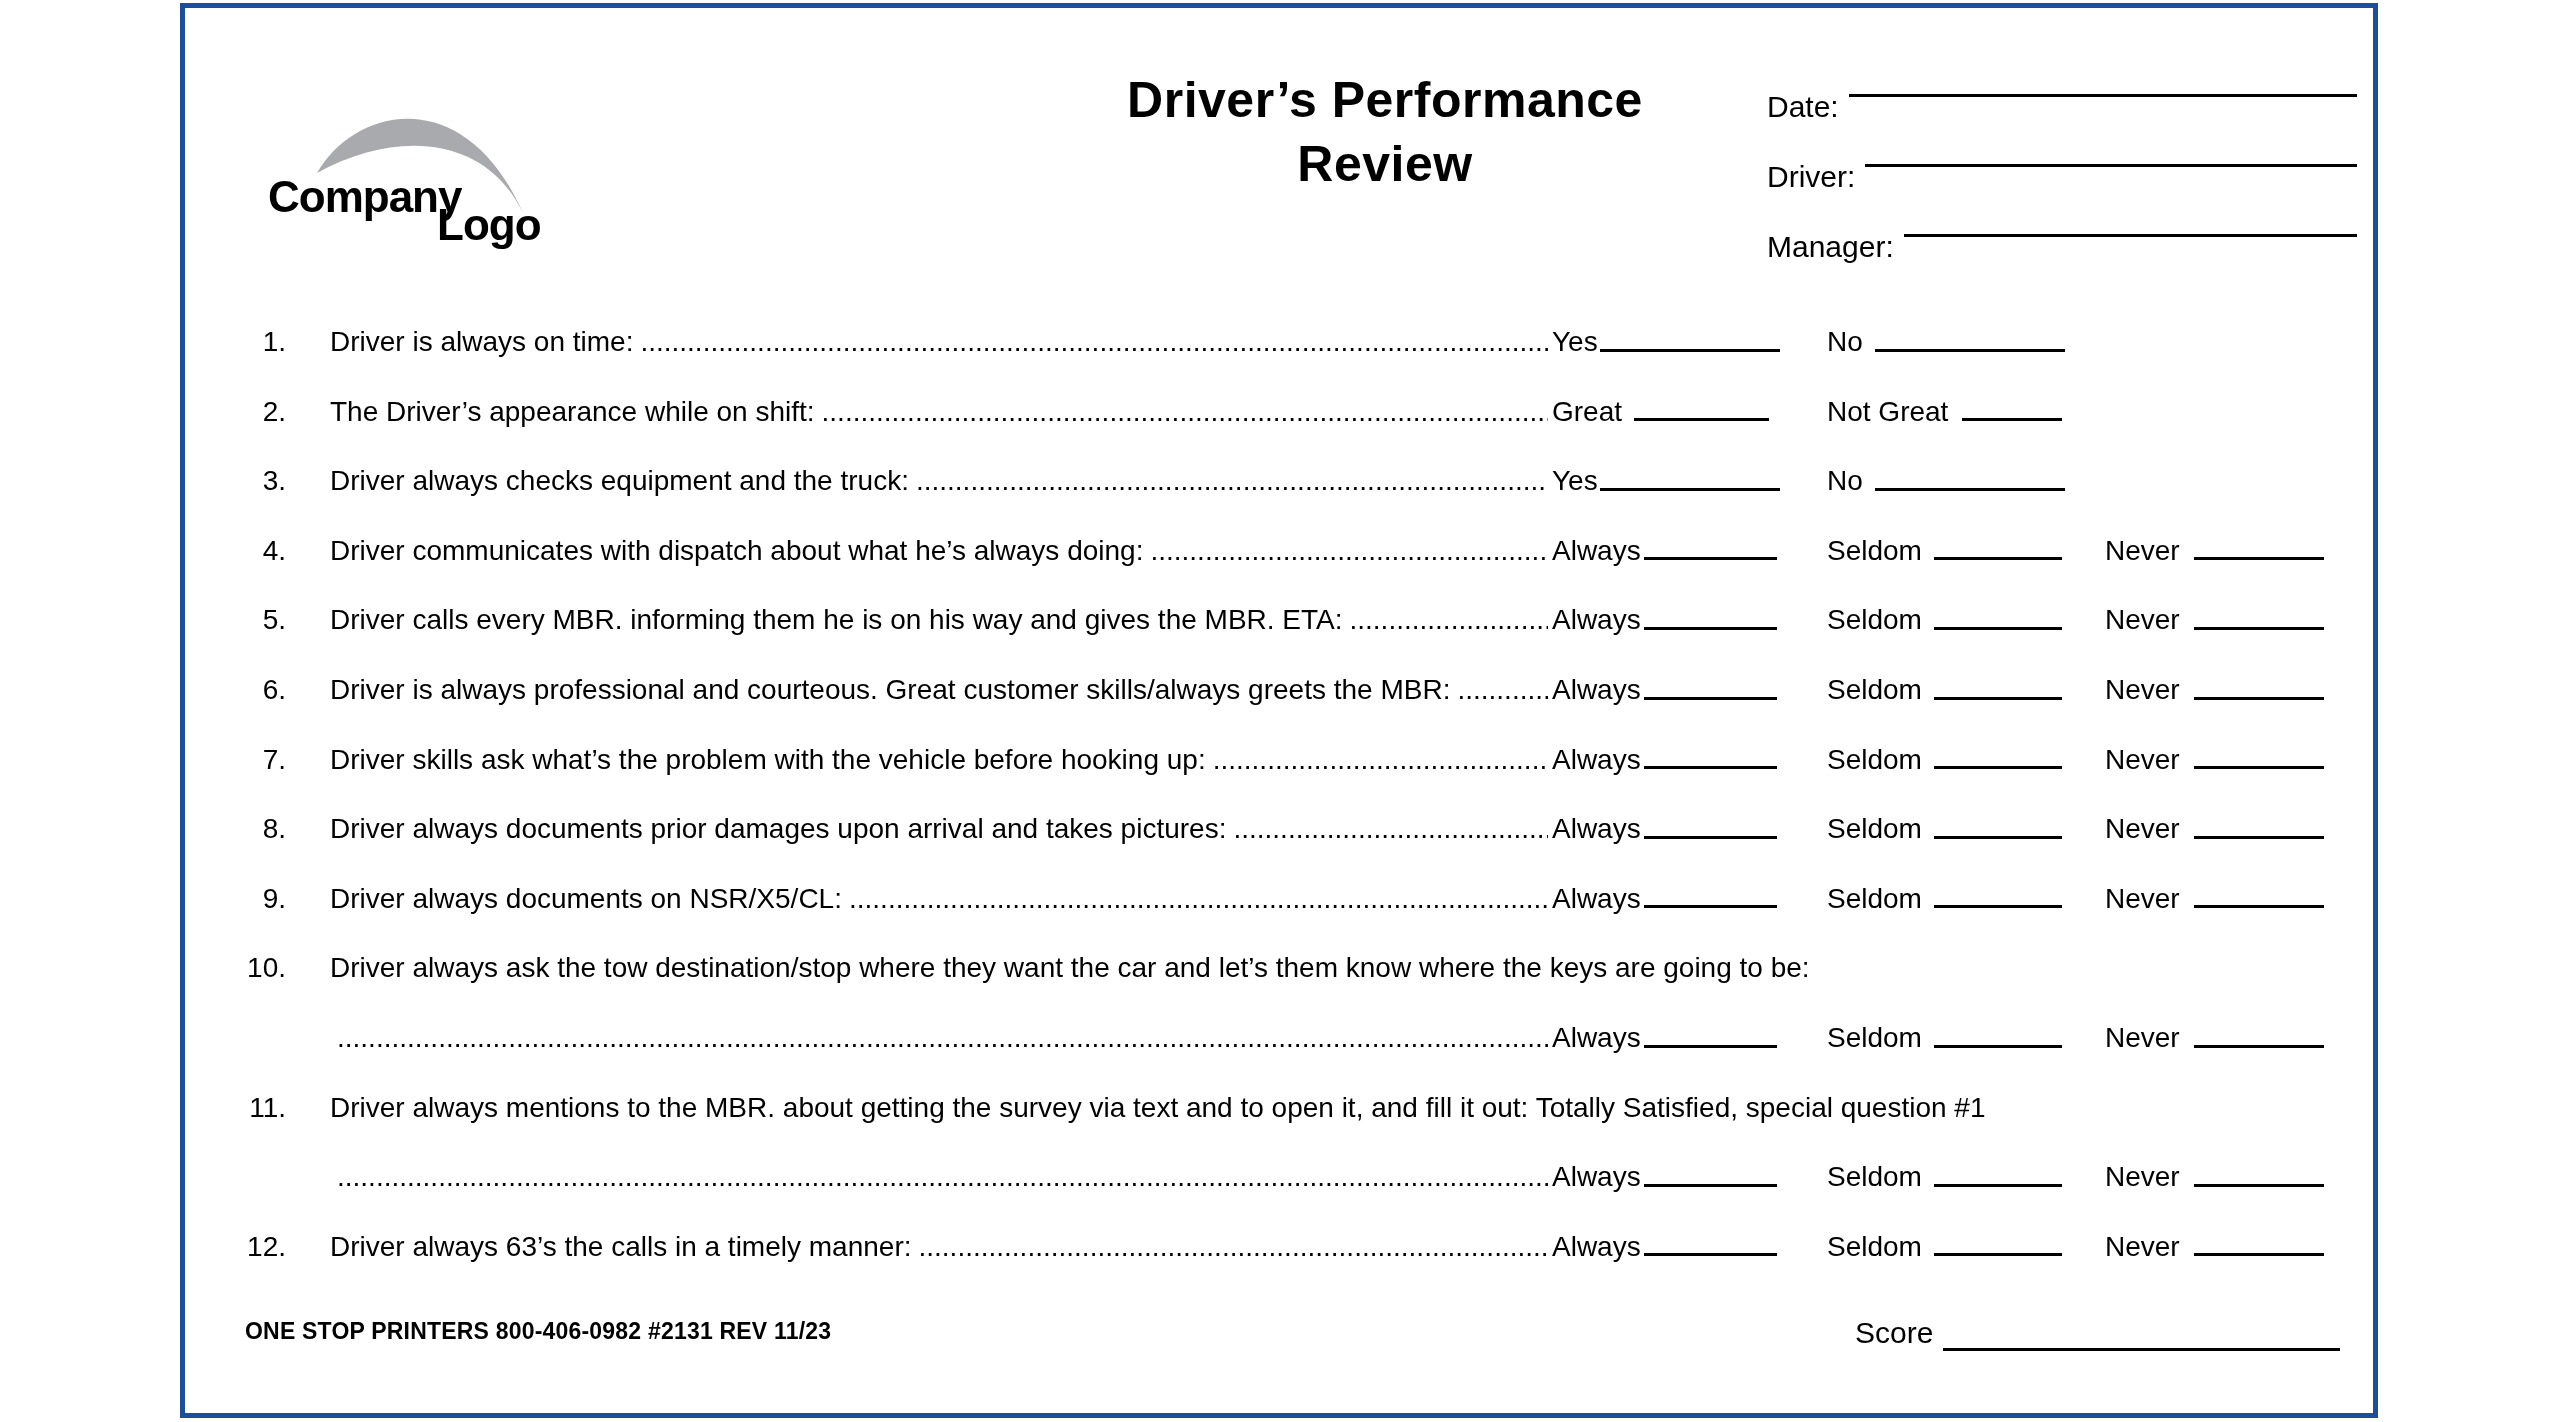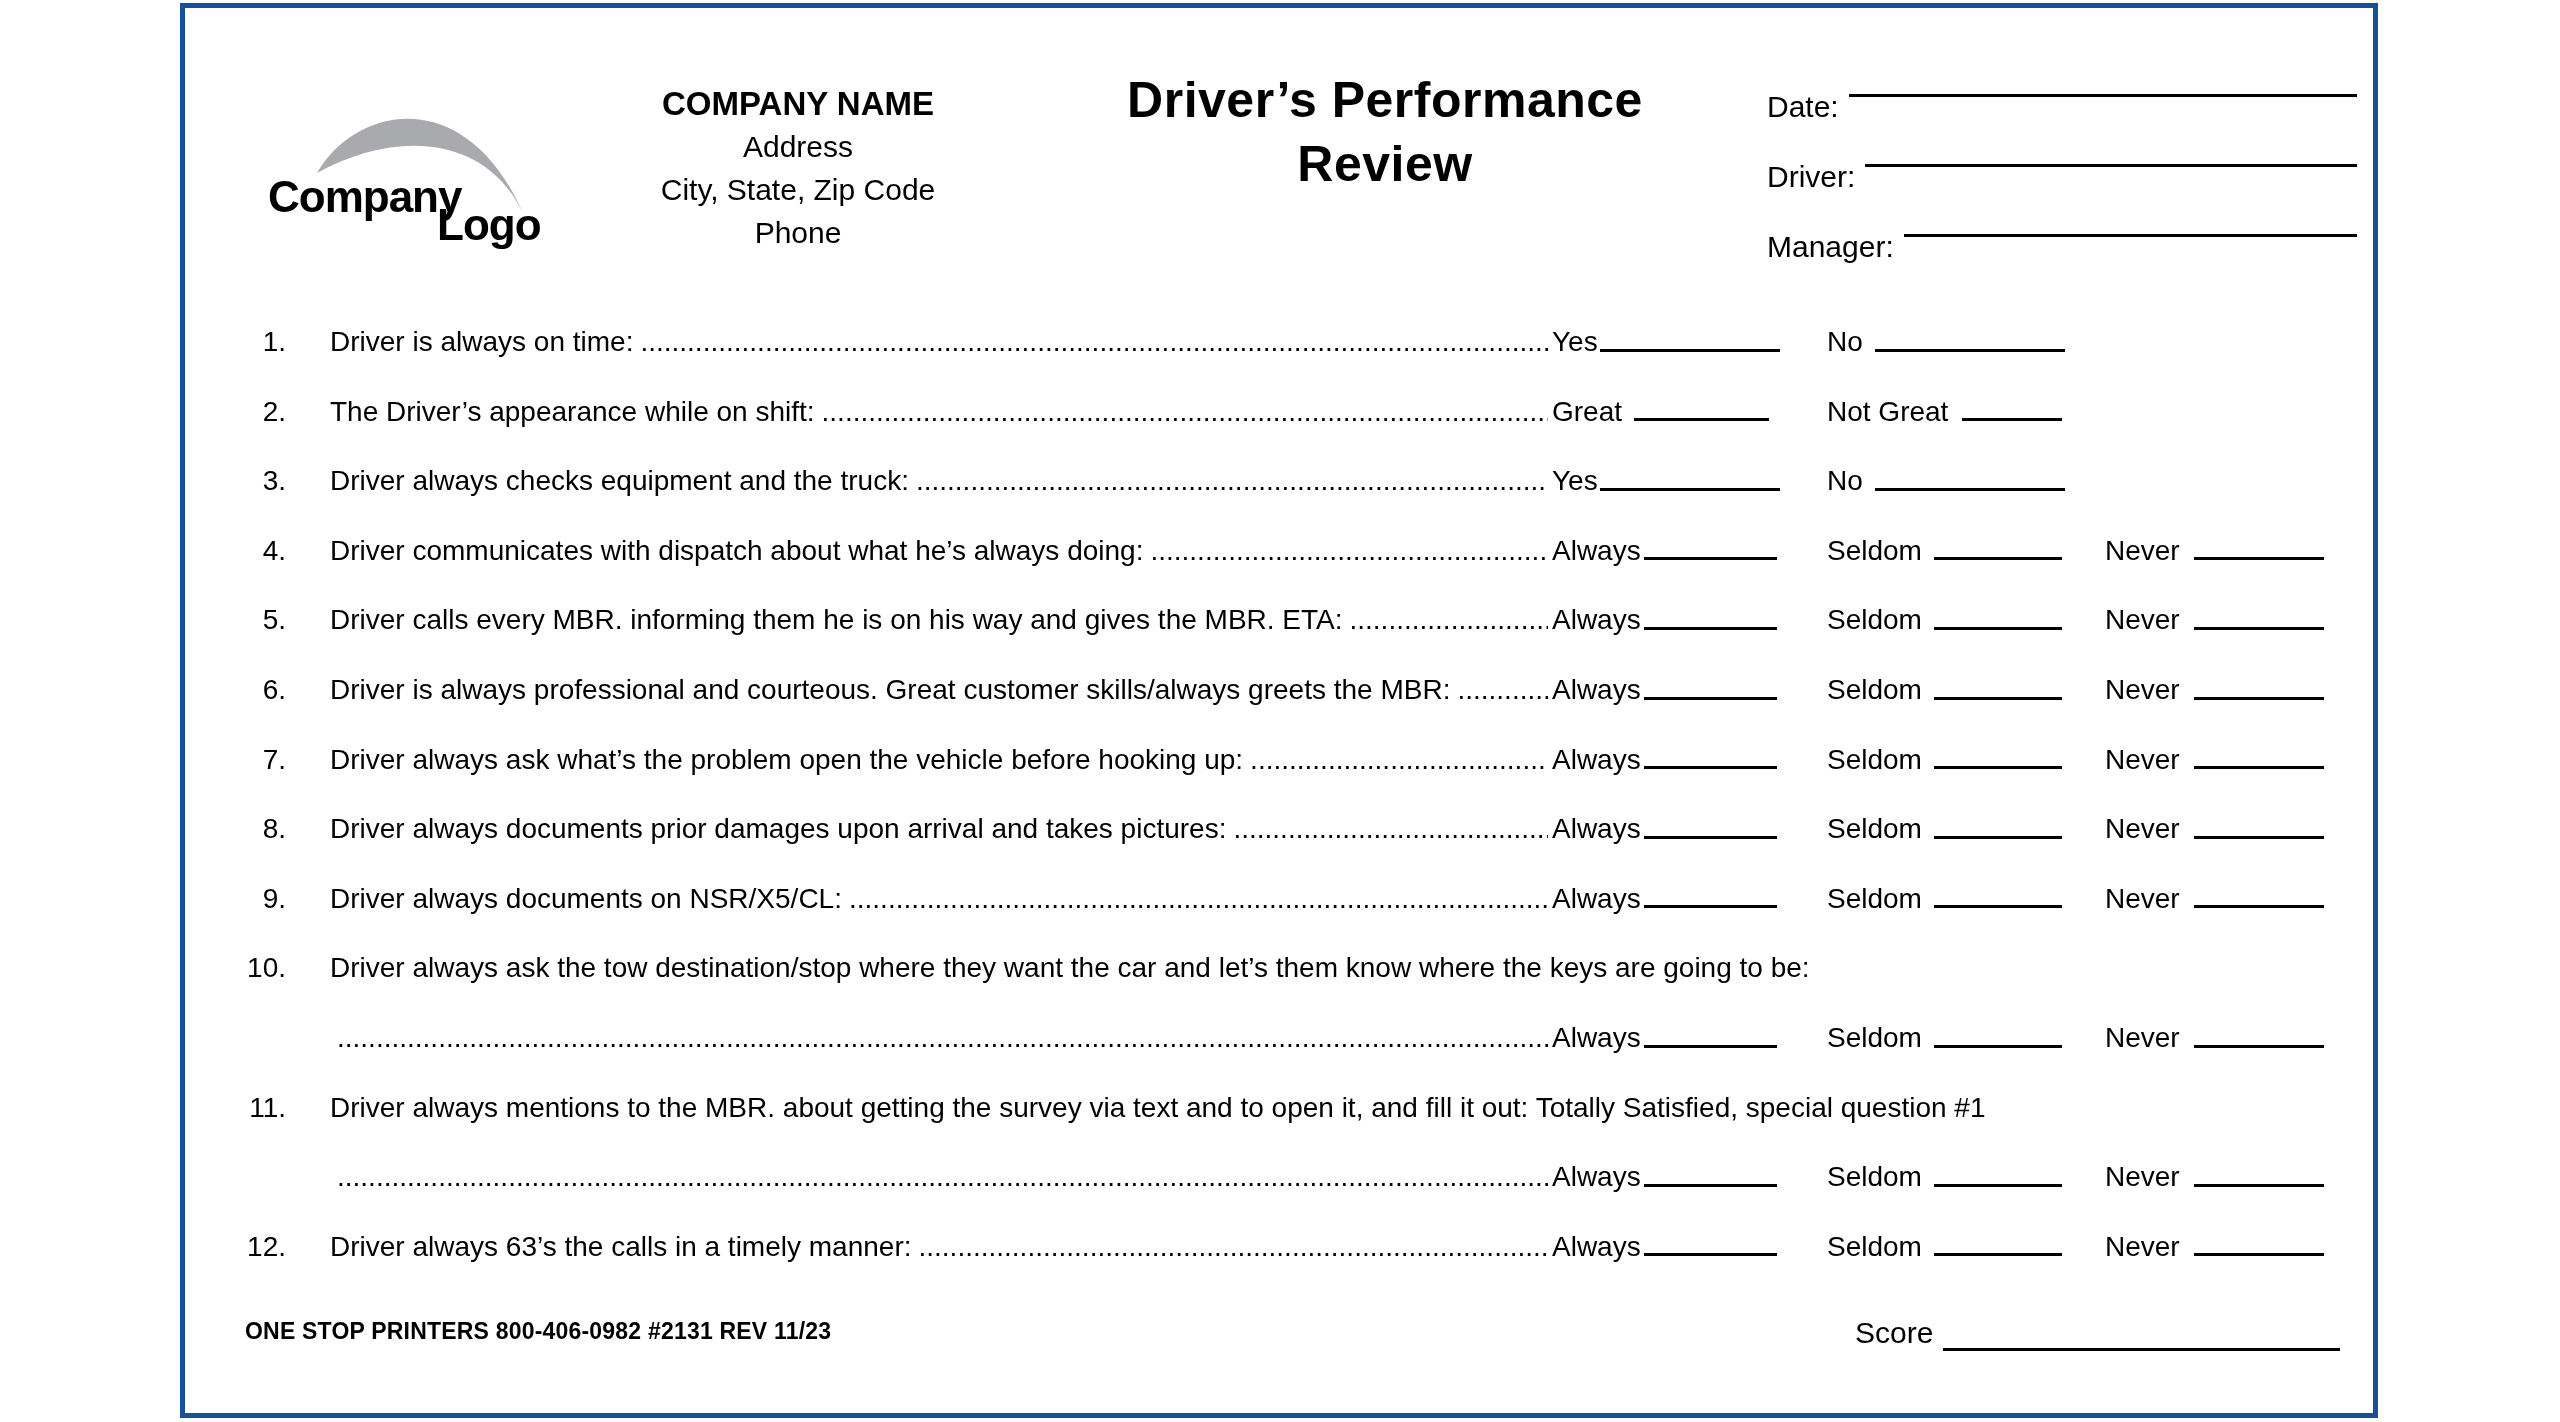--- a/index.html
+++ b/index.html
@@ -40,26 +40,20 @@
   <div class="page-border" style="border-color: rgb(27, 79, 155);"></div>
 
   <div class="logo">
     <svg width="250" height="130" viewBox="0 0 250 130">
       <path id="swoosh-path" d="M 17 77 C 55 10, 165 -14, 223 117 C 185 38, 95 34, 17 77 Z" fill="#a8aaad"></path>
     </svg>
     <div class="logo-t1">Company</div>
     <div class="logo-t2">Logo</div>
   </div>
 
-  <div class="company-block">
-    <div class="co-name">COMPANY NAME</div>
-    <div class="co-line">Address</div>
-    <div class="co-line">City, State, Zip Code</div>
-    <div class="co-line">Phone</div>
-  </div>
 
   <div class="title">
     <div>Driver’s Performance</div>
     <div>Review</div>
   </div>
 
   <div class="hfield" style="top:86px">
     <span>Date:</span>
     <span class="hblank"></span>
   </div>
@@ -171,21 +165,21 @@
           <span class="blank" style="width: 128px; margin-left: 12px;"></span>
         </span>
         <span class="ans" style="left: 2105px;">
           <span>Never</span>
           <span class="blank" style="width: 130px; margin-left: 14px;"></span>
         </span>
       </div>
       <div class="q-line" style="top: 739.6px;">
         <span class="q-num">7.</span>
         <div class="q-content" style="width: 1218px;">
-          <span class="q-text">Driver always ask what’s the problem open the vehicle before hooking up:</span>
+          <span class="q-text">Driver skills ask what’s the problem with the vehicle before hooking up:</span>
           <span class="leader">....................................................................................................................................................................................................................................................................</span>
         </div>
         <span class="ans" style="left: 1552px;">
           <span>Always</span>
           <span class="blank" style="width: 133px; margin-left: 3px;"></span>
         </span>
         <span class="ans" style="left: 1827px;">
           <span>Seldom</span>
           <span class="blank" style="width: 128px; margin-left: 12px;"></span>
         </span>

